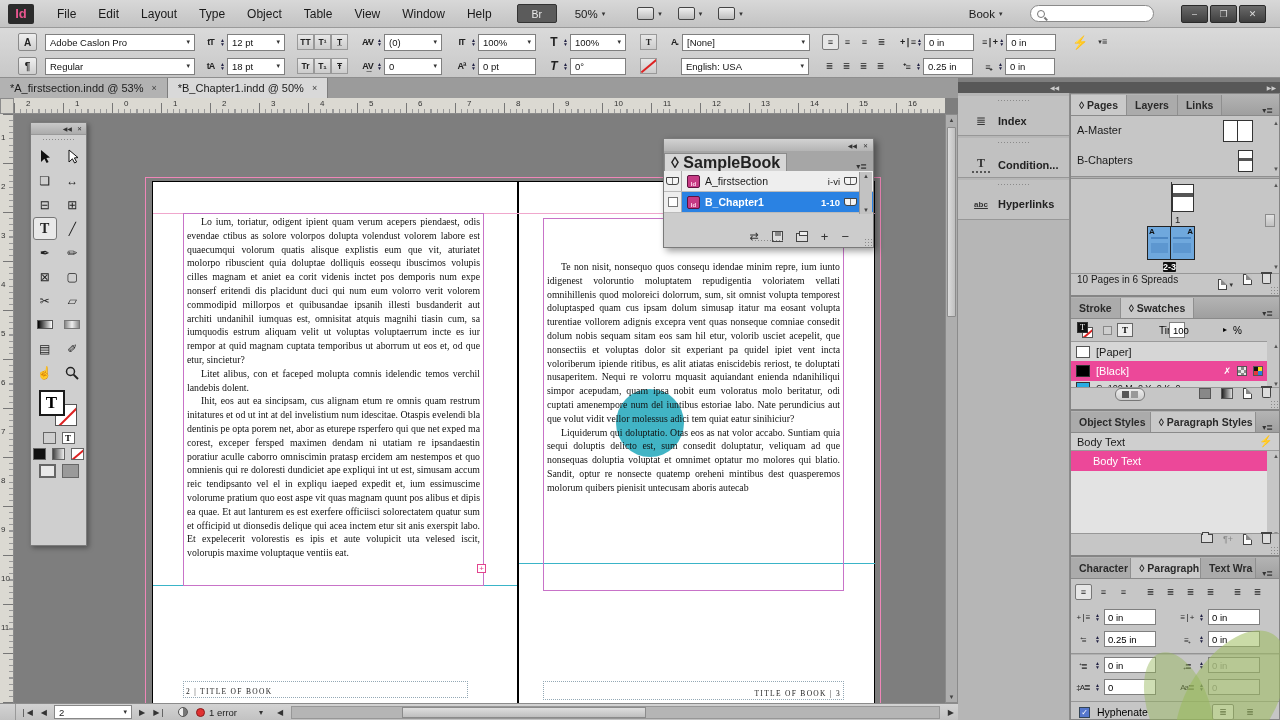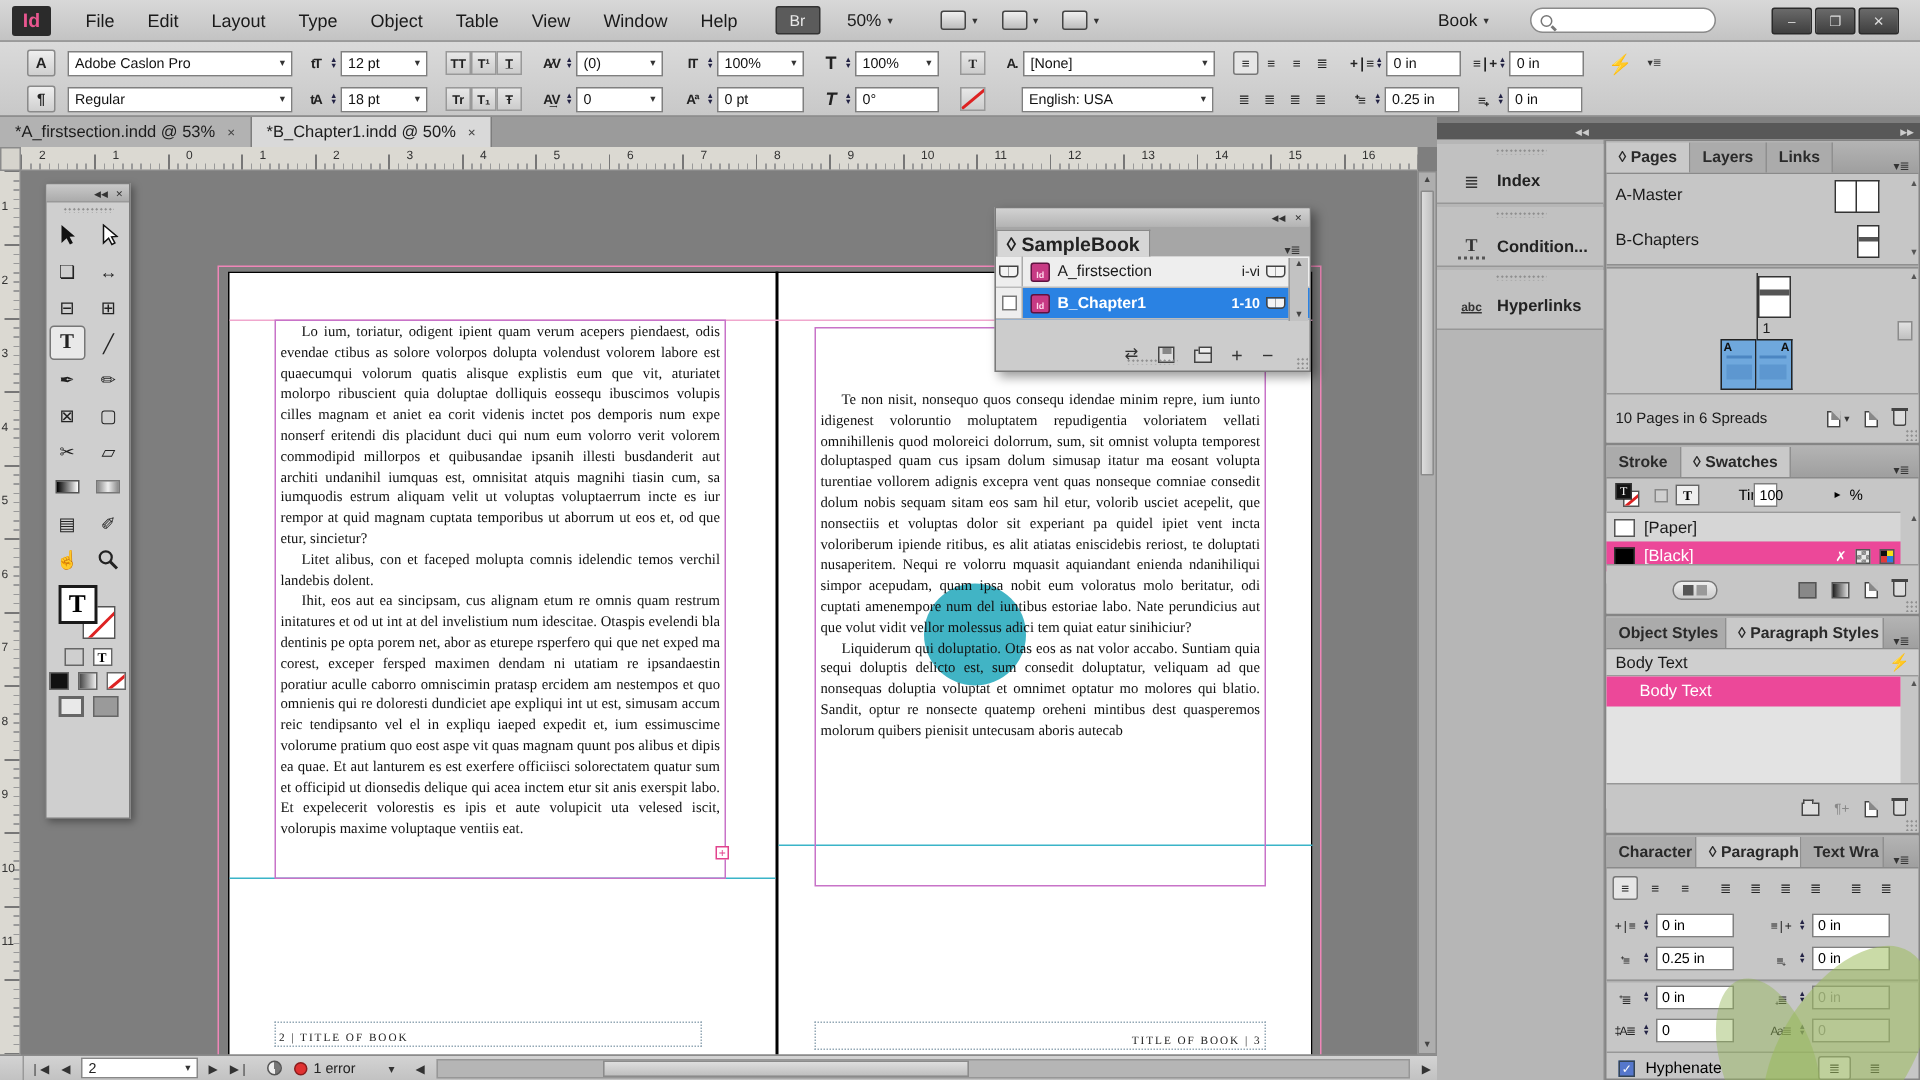--- a/index.html
+++ b/index.html
@@ -3,21 +3,21 @@
 <meta charset="utf-8">
 <style>
   *{margin:0;padding:0;box-sizing:border-box}
   html,body{width:1280px;height:720px;overflow:hidden;background:#7e7e7e;
     font-family:"Liberation Sans",sans-serif;-webkit-user-select:none;user-select:none}
   .abs{position:absolute}
   
   #menubar{left:0;top:0;width:1280px;height:28px;background:linear-gradient(#d8d8d8,#c3c3c3);border-bottom:1px solid #9a9a9a;display:flex;align-items:center}
   #logo{width:26px;height:20px;background:#2b2b2b;color:#e9568f;font-weight:bold;font-size:13px;display:flex;align-items:center;justify-content:center;margin:0 12px 0 8px;border-radius:2px}
   .menu-item{font-size:12px;color:#1a1a1a;padding:0 11px;height:28px;display:flex;align-items:center}
-  #br-btn{width:30px;height:19px;background:#5b5b5b;border:1px solid #333;border-radius:2px;color:#e8e8e8;font-size:10.5px;font-weight:normal;display:flex;align-items:center;justify-content:center;margin:0 10px 0 14px}
+  #br-btn{width:40px;height:19px;background:#5b5b5b;border:1px solid #333;border-radius:2px;color:#e8e8e8;font-size:10.5px;font-weight:normal;display:flex;align-items:center;justify-content:center;margin:0 10px 0 14px}
   .chrome-dd{font-size:11.5px;color:#1a1a1a;display:flex;align-items:center;gap:4px;padding:0 8px}
   .mini-ic{width:17px;height:13px;border:1px solid #444;background:linear-gradient(#efefef,#bdbdbd);border-radius:2px;display:inline-block}
   .dd-arrow{font-size:7px;color:#333}
   #search-box{width:124px;height:17px;background:#fff;border:1px solid #8a8a8a;border-radius:9px;display:flex;align-items:center;padding:0 6px;margin-left:20px}
   .mag{width:8px;height:8px;border:1.5px solid #777;border-radius:50%;position:relative}
   .mag::after{content:"";position:absolute;width:4px;height:1.5px;background:#777;left:6px;top:7px;transform:rotate(45deg)}
   #win-btns{position:absolute;right:14px;top:5px;display:flex;gap:2px}
   .win-btn{width:27px;height:18px;background:linear-gradient(#6a6a6a,#3f3f3f);border:1px solid #2a2a2a;color:#ddd;font-size:9px;display:flex;align-items:center;justify-content:center;border-radius:2px}
   
   #ctrl{left:0;top:28px;width:1280px;height:50px;background:linear-gradient(#dadada,#c8c8c8);border-bottom:1px solid #8e8e8e}
@@ -76,21 +76,21 @@
   #fs-proxy{position:relative;width:40px;height:38px;margin:6px auto 2px}
   .fs-front{position:absolute;left:0;top:0;width:26px;height:26px;background:#fff;border:2px solid #1a1a1a;display:flex;align-items:center;justify-content:center;font-family:"Liberation Serif",serif;font-weight:bold;font-size:17px}
   .fs-back{position:absolute;right:2px;bottom:2px;width:22px;height:22px;background:#fff;border:1.5px solid #555;overflow:hidden}
   .noneslash{position:absolute;left:-3px;top:9px;width:34px;height:2px;background:#dd2222;transform:rotate(-45deg)}
   .toolrow{display:flex;justify-content:center;gap:6px;margin:4px 0}
   .mini-sw{width:13px;height:12px;border:1px solid #666}
   
   #bookpanel{left:663px;top:138px;width:211px;height:110px;background:#cccccc;border:1px solid #7a7a7a;box-shadow:3px 3px 7px rgba(0,0,0,.4)}
   #bp-strip{height:12px;background:linear-gradient(#d2d2d2,#b4b4b4);display:flex;justify-content:flex-end;align-items:center;gap:6px;padding:0 5px;font-size:6px;color:#333}
   #bp-tabs{height:20px;background:#a6a6a6;display:flex;align-items:flex-end}
-  #bp-tab{height:18px;background:#d6d6d6;border:1px solid #8a8a8a;border-bottom:none;padding:0 6px;font-size:13px;font-weight:bold;color:#222;display:flex;align-items:center}
+  #bp-tab{height:18px;background:#d6d6d6;border:1px solid #8a8a8a;border-bottom:none;padding:0 6px;font-size:16px;font-weight:bold;color:#222;display:flex;align-items:center}
   .pmenu{margin-left:auto;font-size:8px;color:#333;padding:0 6px}
   .bp-row{height:21px;display:flex;align-items:center;font-size:10.5px;color:#1a1a1a;background:#eee;border-bottom:1px solid #bbb}
   .bp-row.sel{background:#2a82e3;color:#fff;font-weight:bold}
   .bp-cell1{width:18px;height:100%;border-right:1px solid #aaa;display:flex;align-items:center;justify-content:center}
   .chk{width:10px;height:10px;background:#fff;border:1px solid #777}
   .id-doc{width:13px;height:13px;background:#c73a84;border:1px solid #5e1340;color:#ffd8ec;font-size:6px;font-weight:bold;display:flex;align-items:flex-end;justify-content:center;margin:0 5px;border-radius:2px}
   .bookic{width:13px;height:8px;border:1px solid #444;border-radius:0 0 3px 3px;background:linear-gradient(90deg,#f4f4f4 46%,#777 50%,#f4f4f4 54%);margin-left:4px}
   .bp-pages{margin-left:auto;font-size:9.5px}
   #bp-scroll{position:absolute;right:1px;top:33px;width:13px;height:42px;background:#c2c2c2;border-left:1px solid #999}
   #bp-btns{position:absolute;left:0;right:14px;top:86px;height:22px;display:flex;justify-content:flex-end;align-items:center;gap:13px;padding-right:10px;color:#333}
@@ -119,21 +119,21 @@
   .panel{position:absolute;left:1070px;width:210px;background:#c6c6c6;border:1px solid #858585}
   .ptabs{height:22px;display:flex;background:linear-gradient(#b4b4b4,#9f9f9f);border-bottom:1px solid #8a8a8a;align-items:flex-end}
   .ptab{height:20px;padding:0 8px;font-size:10.5px;font-weight:bold;color:#2a2a2a;display:flex;align-items:center;border-right:1px solid #8f8f8f;background:#ababab;white-space:nowrap;overflow:hidden}
   .ptab.on{background:#c9c9c9}
   .prow{font-size:11px;color:#1a1a1a;display:flex;align-items:center}
   .pg-ic{background:#fff;border:1px solid #333}
   .sel-blue{background:#ec4899;color:#fff;font-weight:normal}
   .scol{position:absolute;right:3px;width:11px;font-size:6px;color:#555;text-align:center}
   .checker{background-image:linear-gradient(45deg,#8a8a8a 25%,transparent 25%,transparent 75%,#8a8a8a 75%),linear-gradient(45deg,#8a8a8a 25%,transparent 25%,transparent 75%,#8a8a8a 75%);background-size:6px 6px;background-position:0 0,3px 3px;background-color:#e8e8e8}
   .cmyk{background:conic-gradient(#f7e017 0 25%,#2a7de1 25% 50%,#e13a3a 50% 75%,#111 75%)}
-  .pbar{position:absolute;left:0;right:0;bottom:0;height:33px;border-top:1px solid #979797;display:flex;align-items:center;gap:10px;justify-content:flex-end;padding-right:8px;background:#c6c6c6}
+  .pbar{position:absolute;left:0;right:0;bottom:0;height:22px;border-top:1px solid #979797;display:flex;gap:10px;justify-content:flex-end;padding-right:8px;background:#c6c6c6}
   .grip{position:absolute;right:1px;bottom:1px;width:8px;height:8px;background:radial-gradient(#8a8a8a 30%,transparent 34%);background-size:3px 3px}
   
   .pf-row{position:absolute;display:flex;align-items:center;gap:2px}
   .pf-ic{width:16px;font-size:8px;color:#222;text-align:center;letter-spacing:-1px}
   .pf-fld{width:52px;height:16px;background:#fff;border:1px solid #7f7f7f;font-size:9.5px;display:flex;align-items:center;padding:0 3px}
   .pf-fld.dis{background:#d6d6d6;color:#888}
   .wm{position:absolute;border-radius:50%;pointer-events:none;z-index:50}
   
   #statusbar{left:0;top:703px;width:958px;height:17px;background:linear-gradient(#d3d3d3,#c2c2c2);border-top:1px solid #8b8b8b;display:flex;align-items:center;font-size:9.5px;color:#222}
   .st-btn{padding:0 4px;font-size:8px;color:#333}

